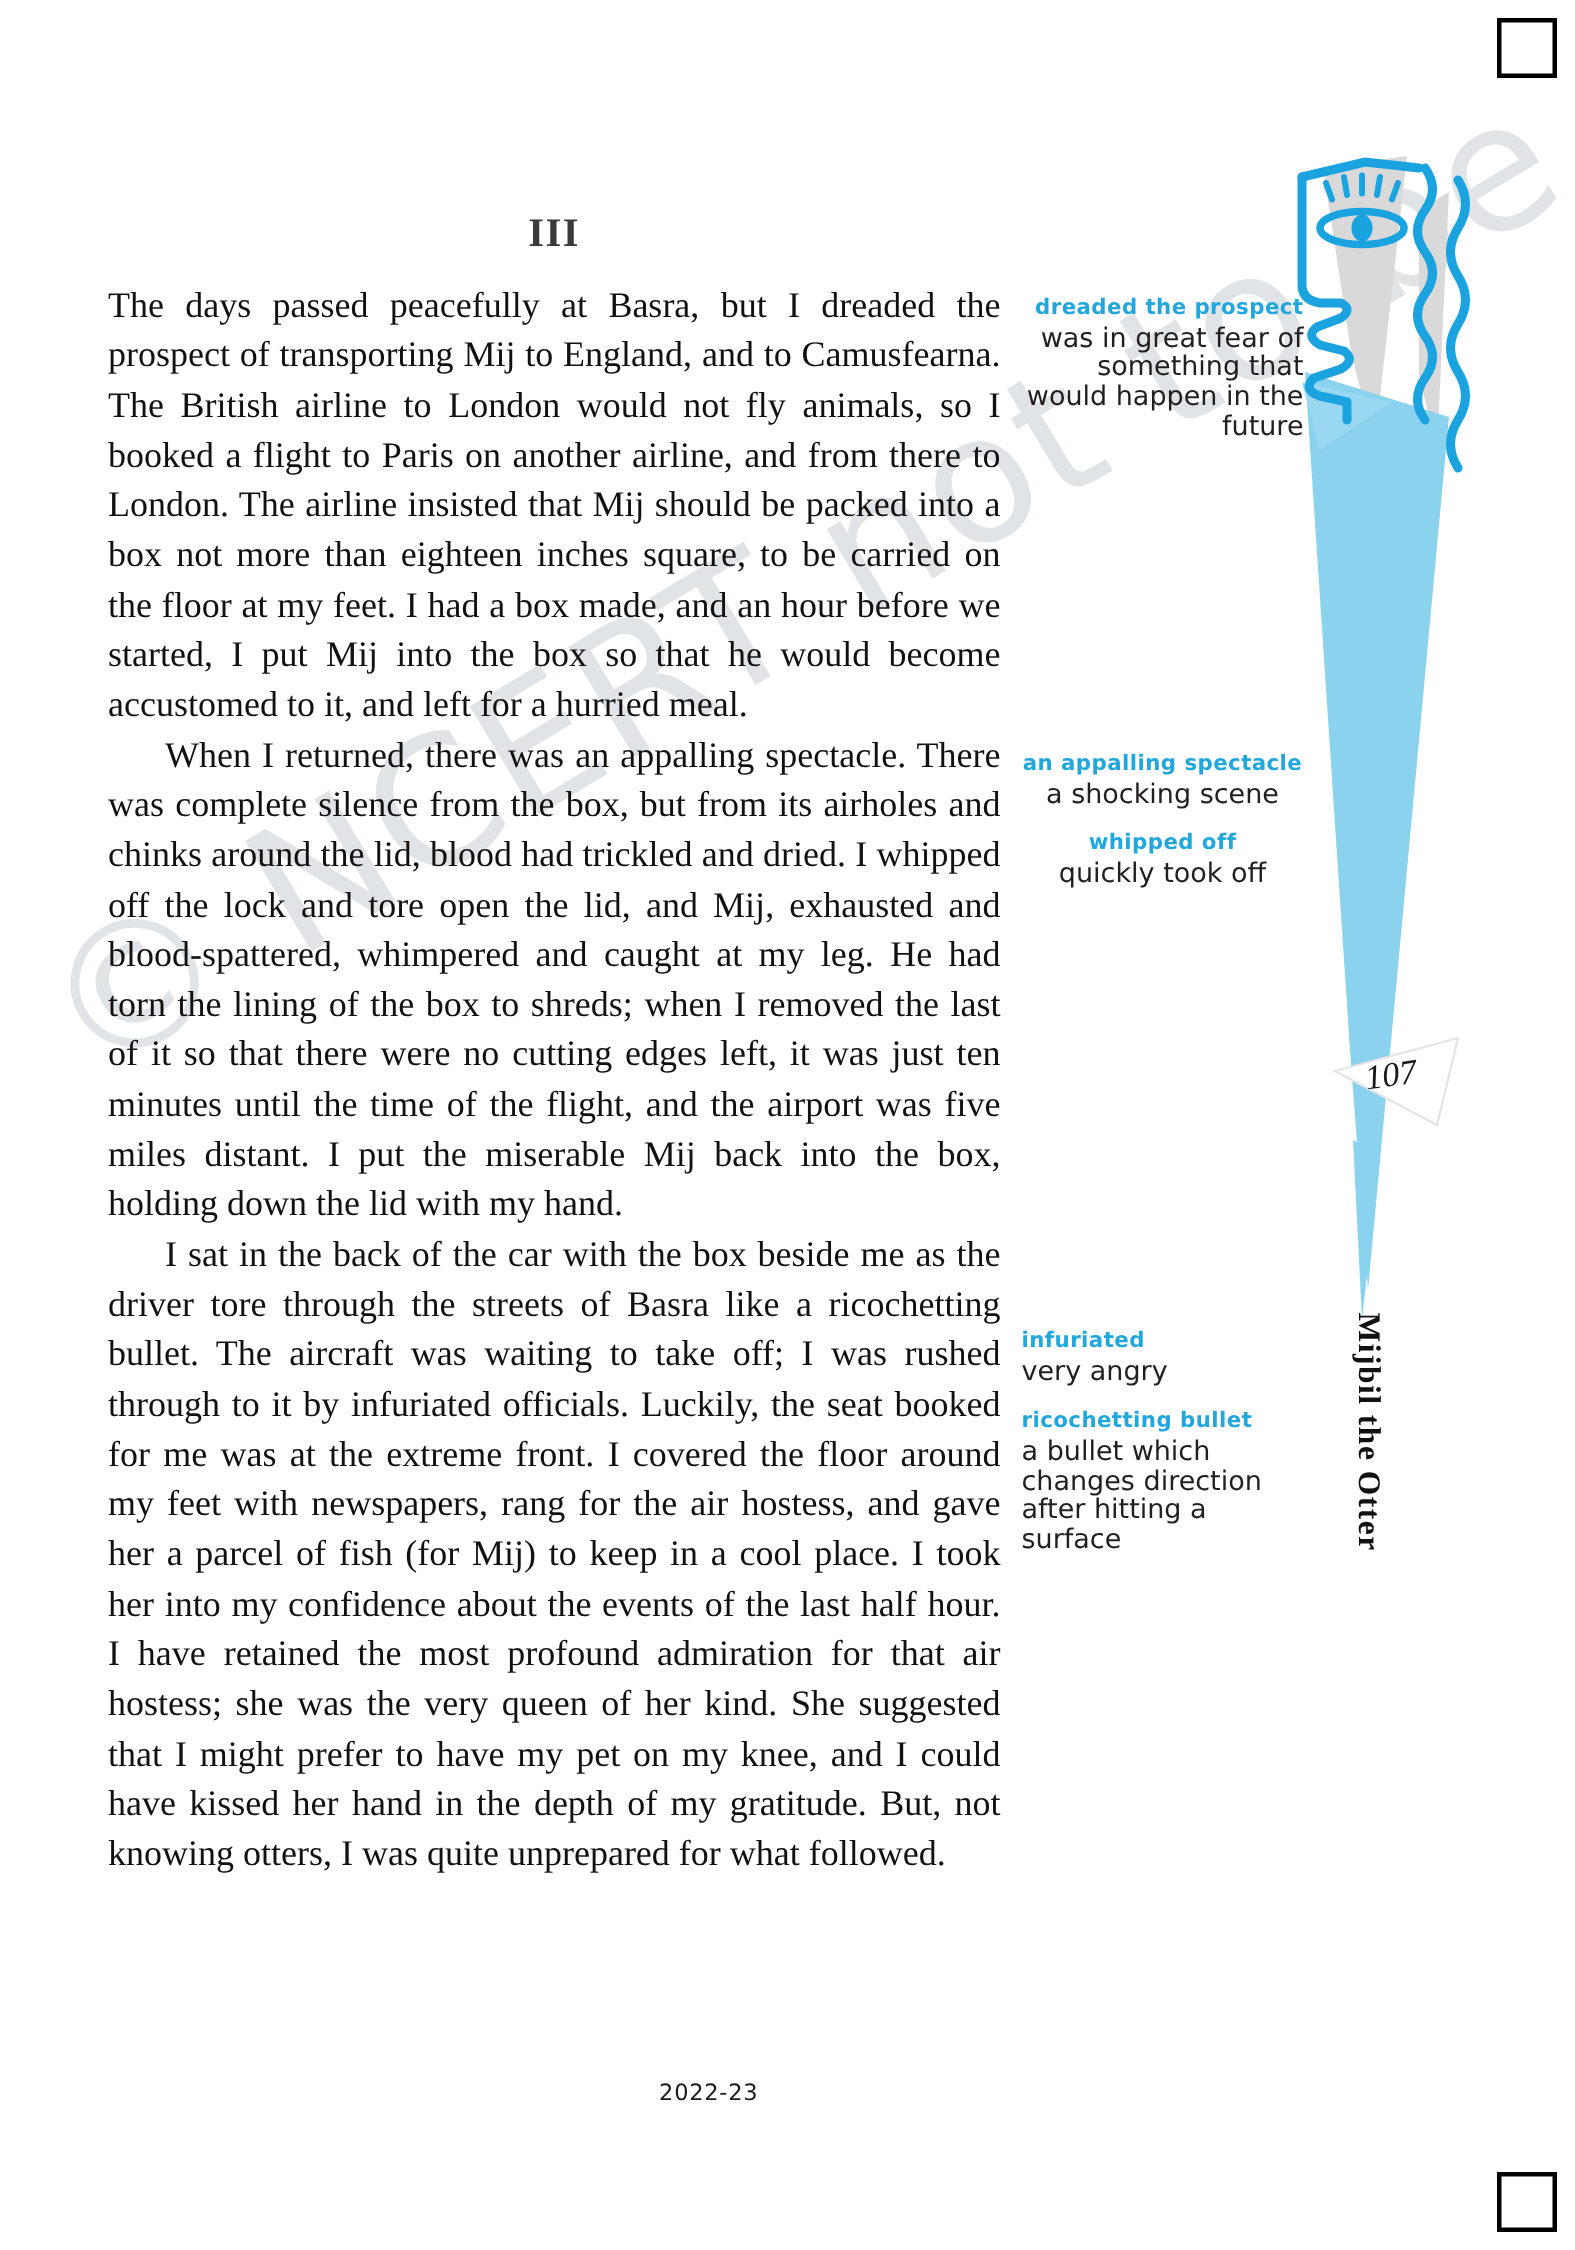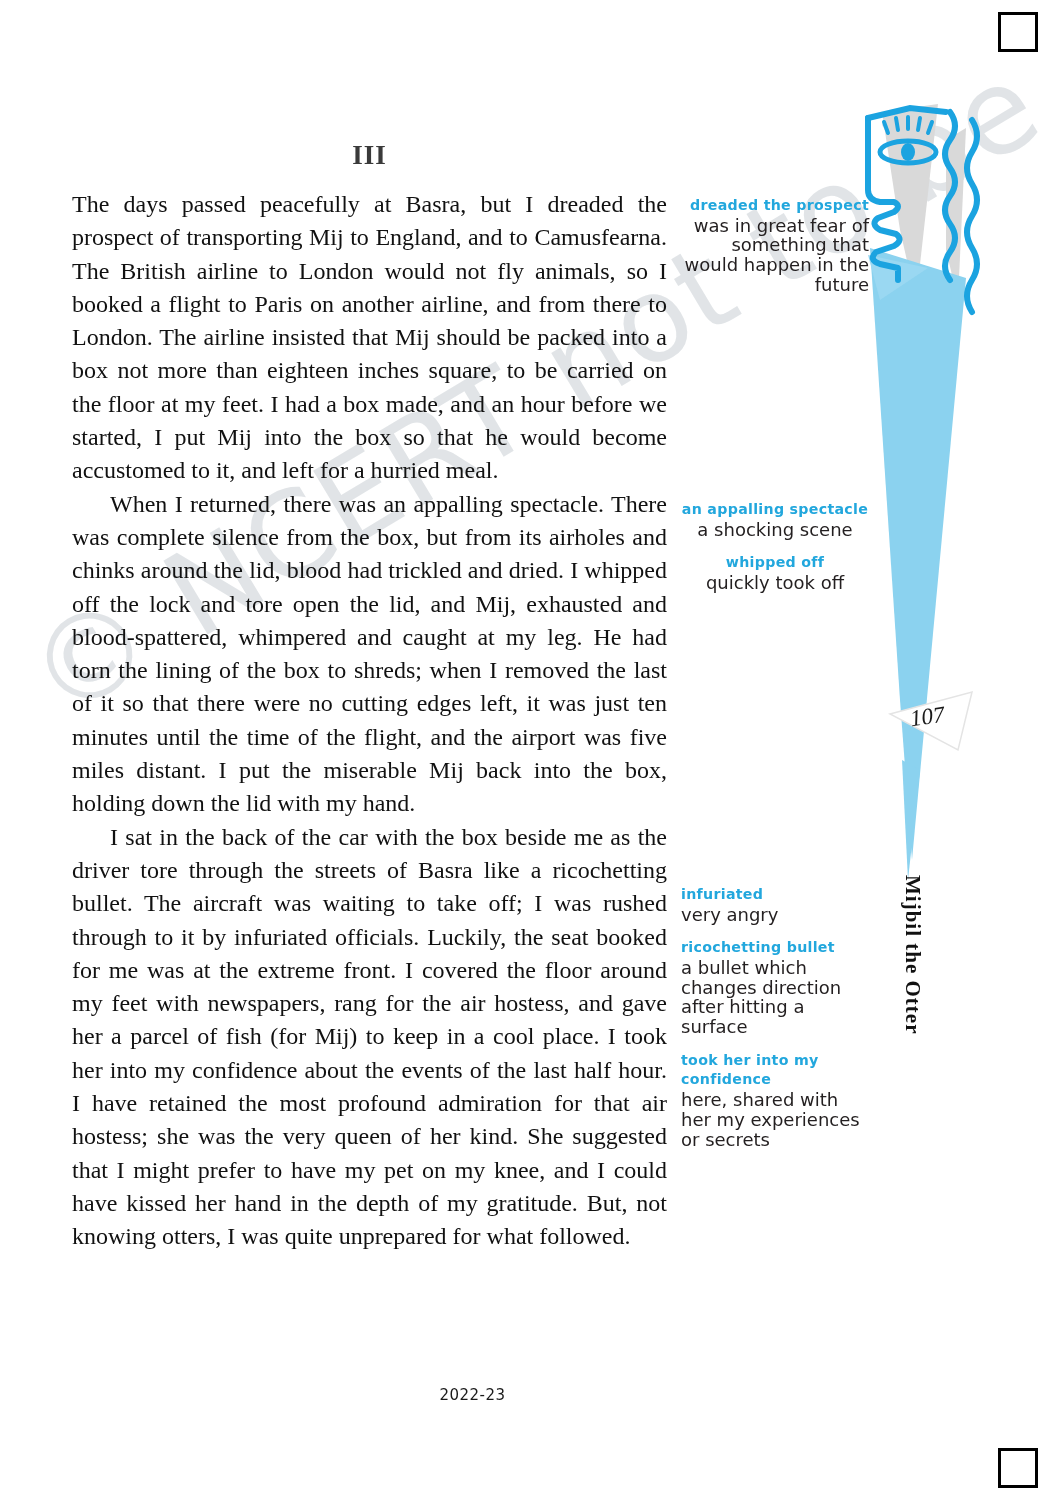--- a/index.html
+++ b/index.html
@@ -220,22 +220,18 @@
 
 <div class="gloss-col" style="top:885px;">
   <div class="gloss" style="margin-bottom:14px;">
     <p class="term">infuriated</p>
     <p class="def">very angry</p>
   </div>
   <div class="gloss" style="margin-bottom:14px;">
     <p class="term">ricochetting bullet</p>
     <p class="def">a bullet which changes direction after hitting a surface</p>
   </div>
-  <div class="gloss">
-    <p class="term">took her into my confidence</p>
-    <p class="def">here, shared with her my experiences or secrets</p>
-  </div>
 </div>
 
 <div class="footer">2022-23</div>
 
 <div class="reg-mark reg-tr"></div>
 <div class="reg-mark reg-br"></div>
 
 </body></html>

